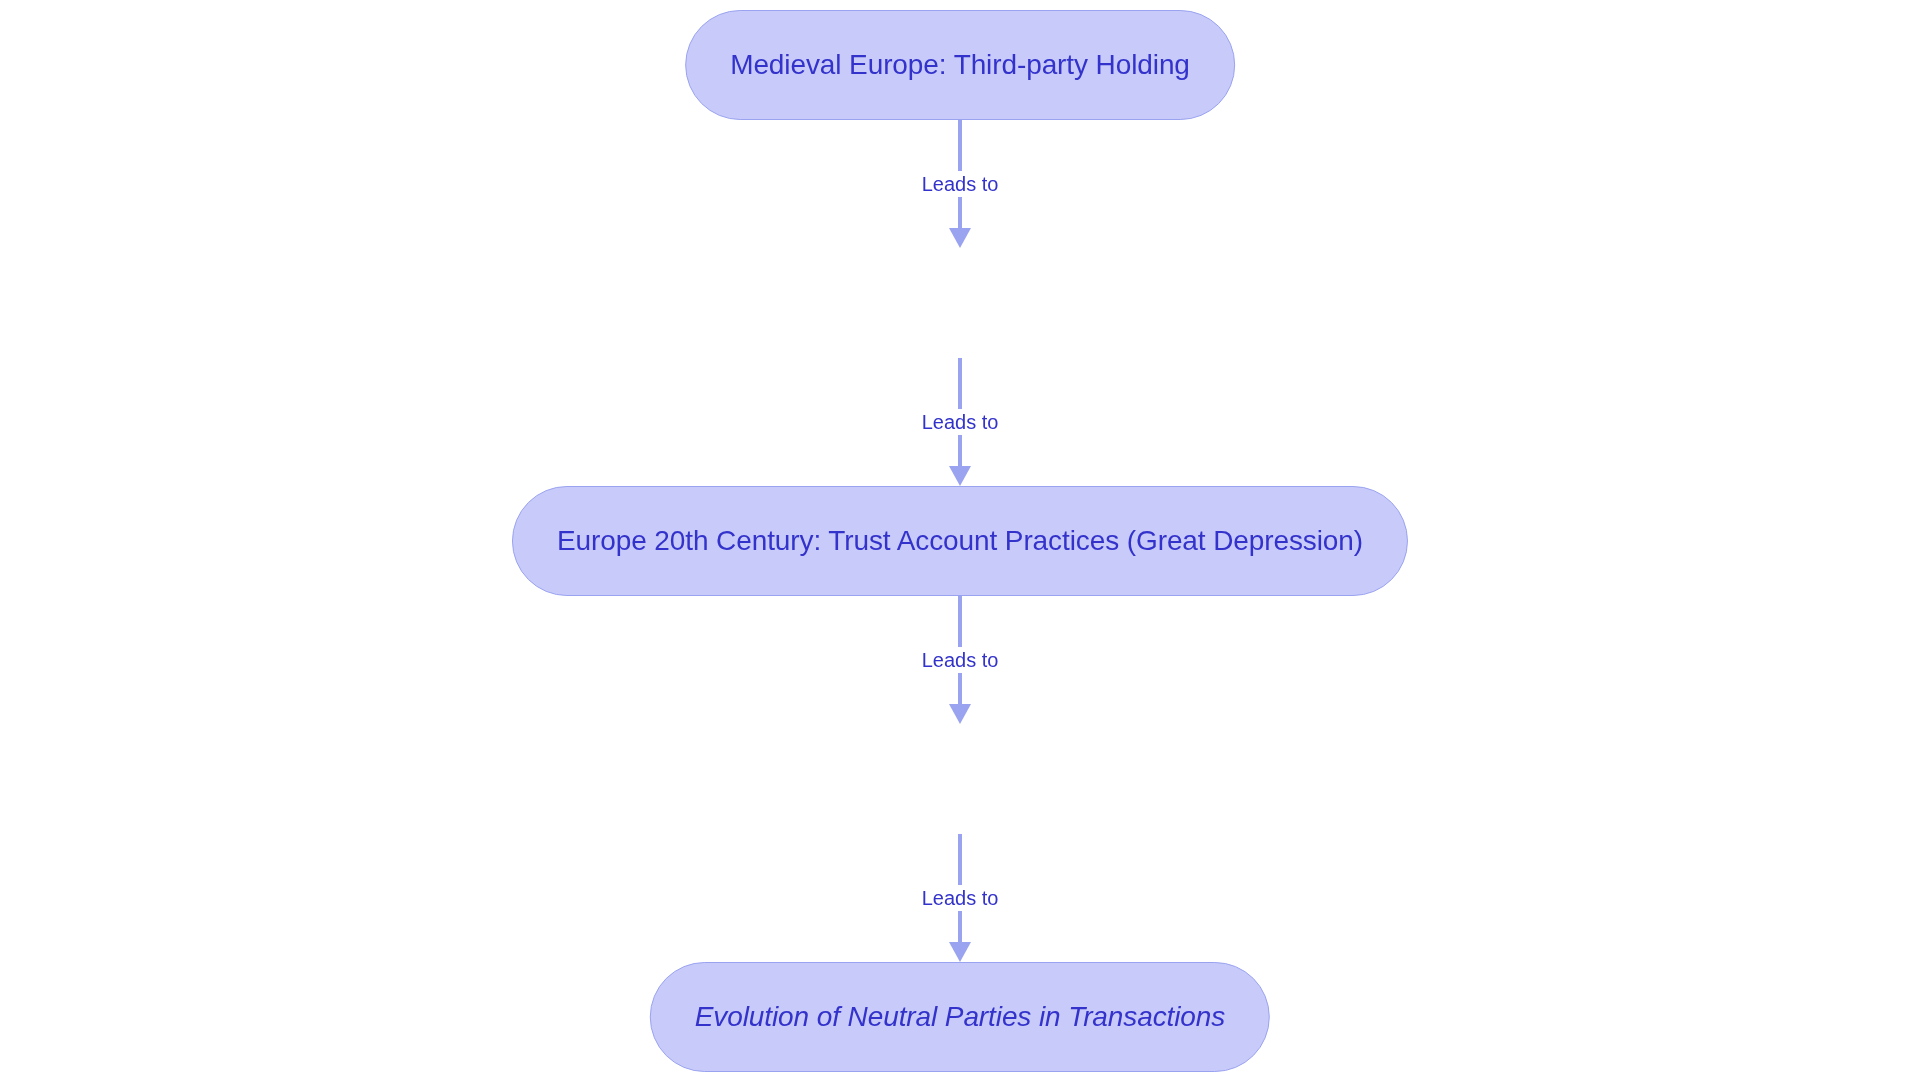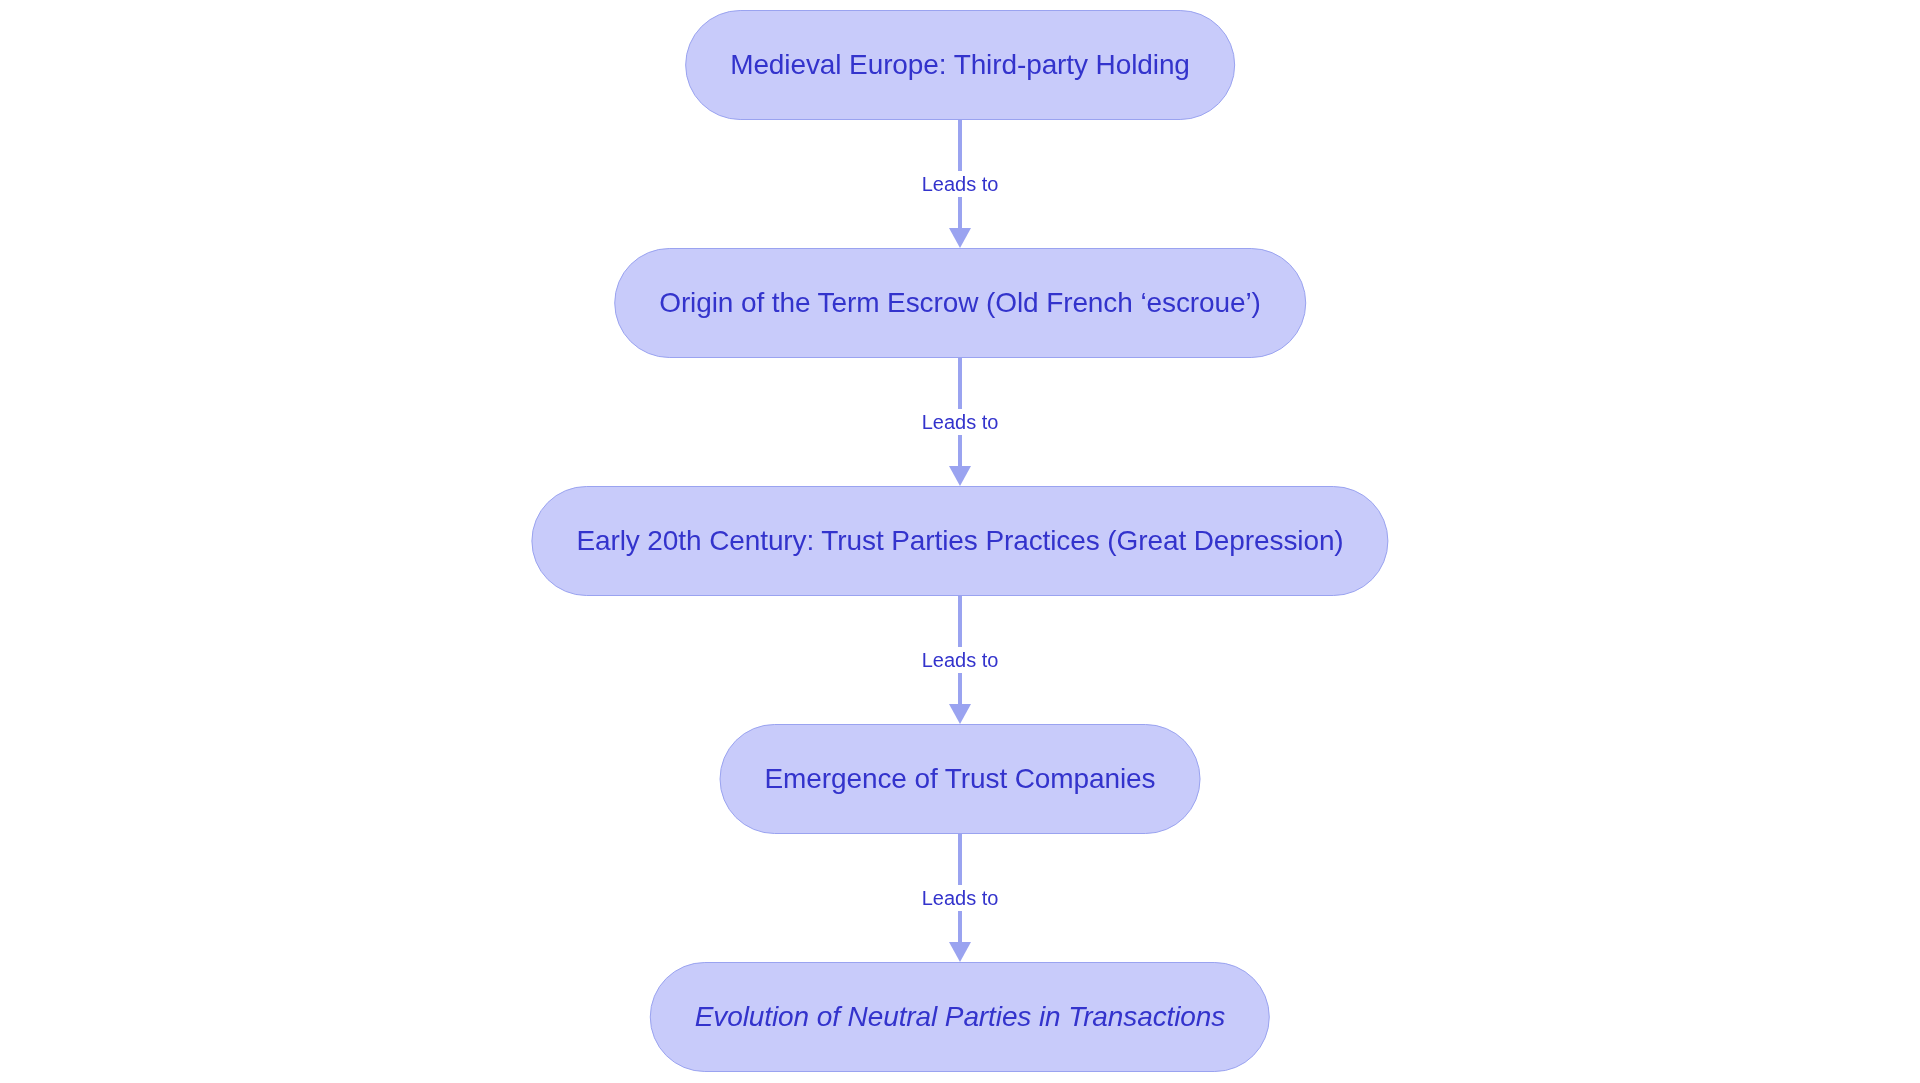--- a/index.html
+++ b/index.html
@@ -97,43 +97,37 @@
   <div class="flow-node" style="top:10px;">
     <span class="node-label">Medieval Europe: Third-party Holding</span>
   </div>
 
   <div class="flow-edge" style="top:120px;">
     <div class="edge-line"></div>
     <div class="edge-arrowhead"></div>
     <div class="edge-label">Leads to</div>
   </div>
 
-  <div class="flow-node" style="top:248px;">
-    <span class="node-label">Origin of the Term Escrow (Old French ‘escroue’)</span>
-  </div>
 
   <div class="flow-edge" style="top:358px;">
     <div class="edge-line"></div>
     <div class="edge-arrowhead"></div>
     <div class="edge-label">Leads to</div>
   </div>
 
   <div class="flow-node" style="top:486px;">
-    <span class="node-label">Early 20th Century: Trust Parties Practices (Great Depression)</span>
+    <span class="node-label">Europe 20th Century: Trust Account Practices (Great Depression)</span>
   </div>
 
   <div class="flow-edge" style="top:596px;">
     <div class="edge-line"></div>
     <div class="edge-arrowhead"></div>
     <div class="edge-label">Leads to</div>
   </div>
 
-  <div class="flow-node" style="top:724px;">
-    <span class="node-label">Emergence of Trust Companies</span>
-  </div>
 
   <div class="flow-edge" style="top:834px;">
     <div class="edge-line"></div>
     <div class="edge-arrowhead"></div>
     <div class="edge-label">Leads to</div>
   </div>
 
   <div class="flow-node" style="top:962px;font-style:italic;">
     <span class="node-label">Evolution of Neutral Parties in Transactions</span>
   </div>

